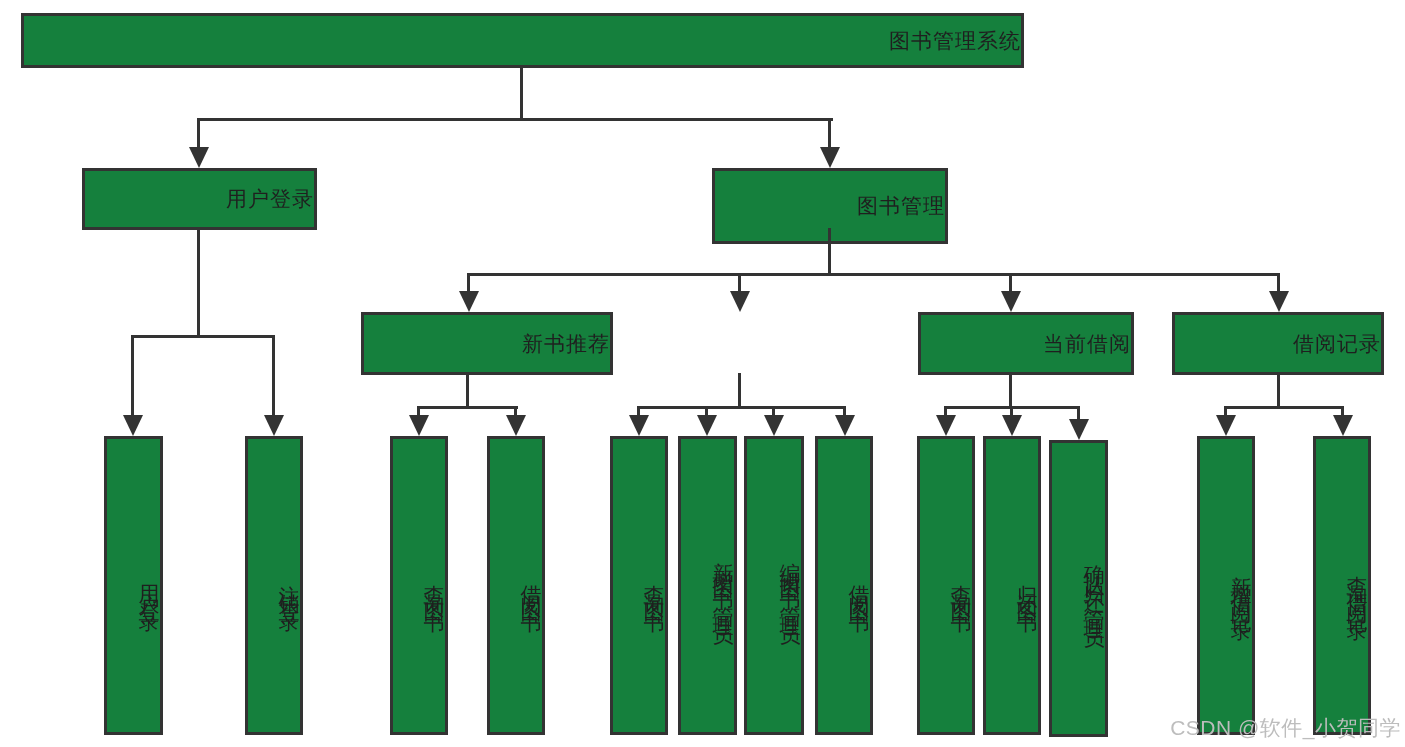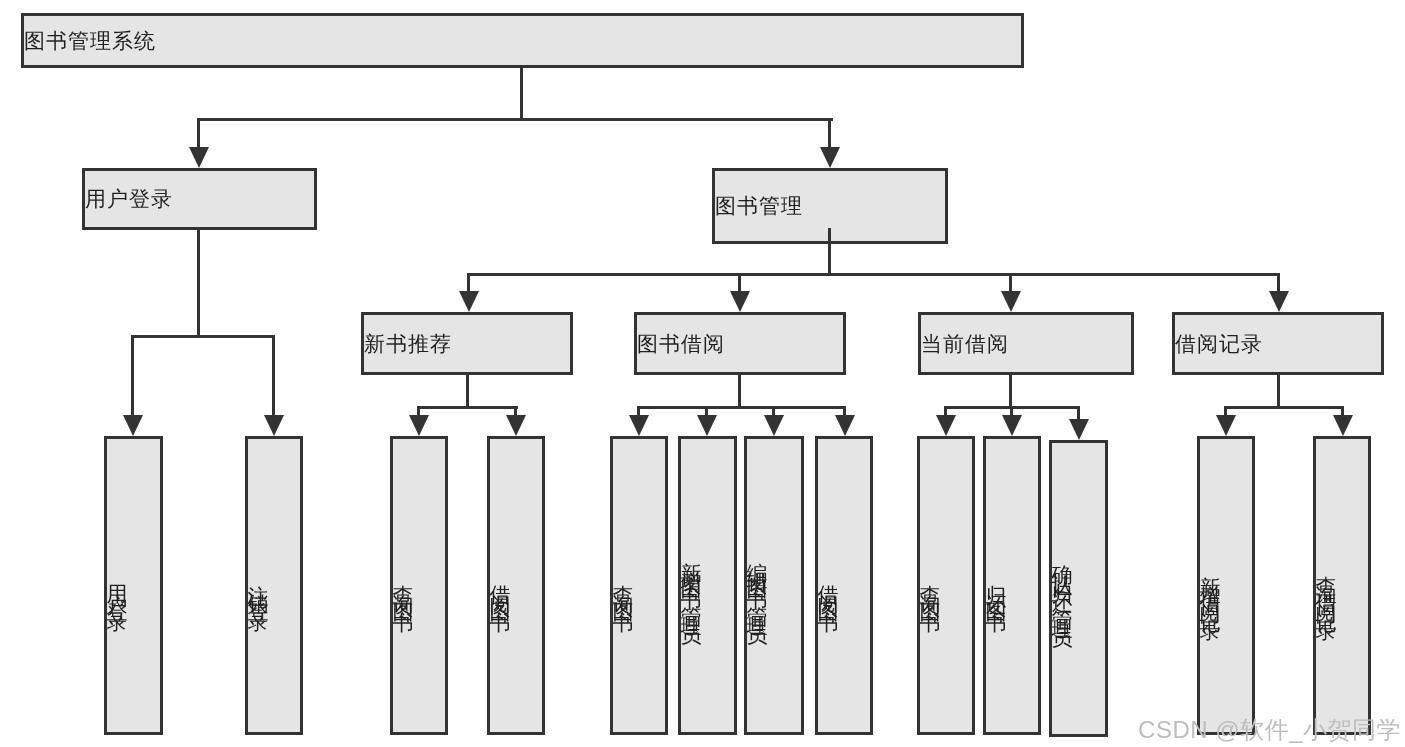--- a/index.html
+++ b/index.html
@@ -8,27 +8,28 @@
     width: 1405px;
     height: 747px;
     background: #ffffff;
     font-family: "Liberation Sans", sans-serif;
     overflow: hidden;
   }
   .box {
     position: absolute;
     box-sizing: border-box;
     border: 3px solid #333333;
-    background: #e5e5e5;
+    background: #15803d;
     display: flex;
     align-items: center;
-    justify-content: flex-start;
+    justify-content: flex-end;
     color: #1f1f1f;
     font-size: 21px;
     letter-spacing: 1px;
+    padding-left: 32px;
   }
   .leaf .vtext {
     writing-mode: vertical-rl;
     text-orientation: mixed;
     letter-spacing: 9px;
     line-height: 1;
     font-size: 21px;
     color: #1f1f1f;
   }
   .vline, .hline {
@@ -42,21 +43,21 @@
     width: 0;
     height: 0;
     border-left: 10px solid transparent;
     border-right: 10px solid transparent;
     border-top: 21px solid #333333;
   }
   .watermark {
     position: absolute;
     top: 714px;
     right: 4px;
-    font-size: 24px;
+    font-size: 21px;
     color: #bdbdbd;
     letter-spacing: 0.5px;
     white-space: nowrap;
   }
 </style>
 </head>
 <body>
 
 <div class="stage">
 
@@ -65,27 +66,24 @@
   </div>
 
   <div class="box" style="left:82px; top:168px; width:235px; height:62px;">
     <span>用户登录</span>
   </div>
 
   <div class="box" style="left:712px; top:168px; width:236px; height:76px;">
     <span>图书管理</span>
   </div>
 
-  <div class="box" style="left:361px; top:312px; width:212px; height:63px;">
+  <div class="box" style="left:361px; top:312px; width:252px; height:63px;">
     <span>新书推荐</span>
   </div>
 
-  <div class="box" style="left:634px; top:312px; width:212px; height:63px;">
-    <span>图书借阅</span>
-  </div>
 
   <div class="box" style="left:902px; top:312px; width:216px; height:63px;margin-left:16px;">
     <span>当前借阅</span>
   </div>
 
   <div class="box" style="left:1172px; top:312px; width:212px; height:63px;">
     <span>借阅记录</span>
   </div>
 
   <div class="box leaf" style="left:104px; top:436px; width:59px; height:299px;">

